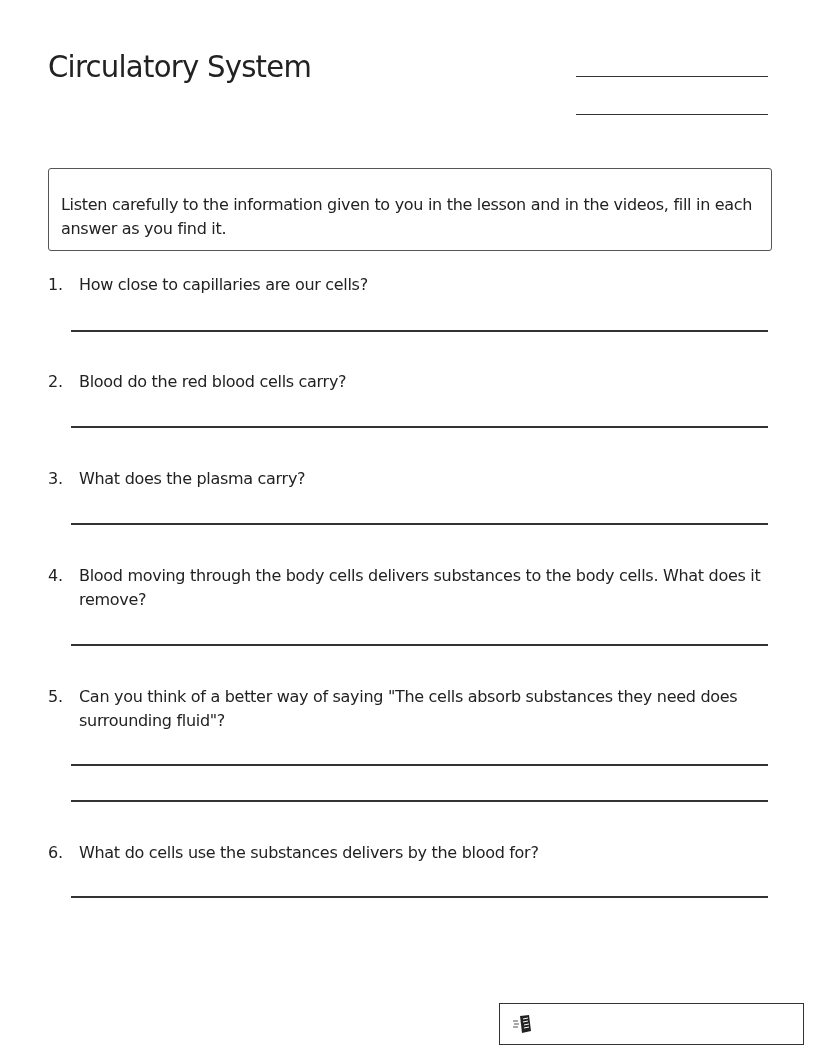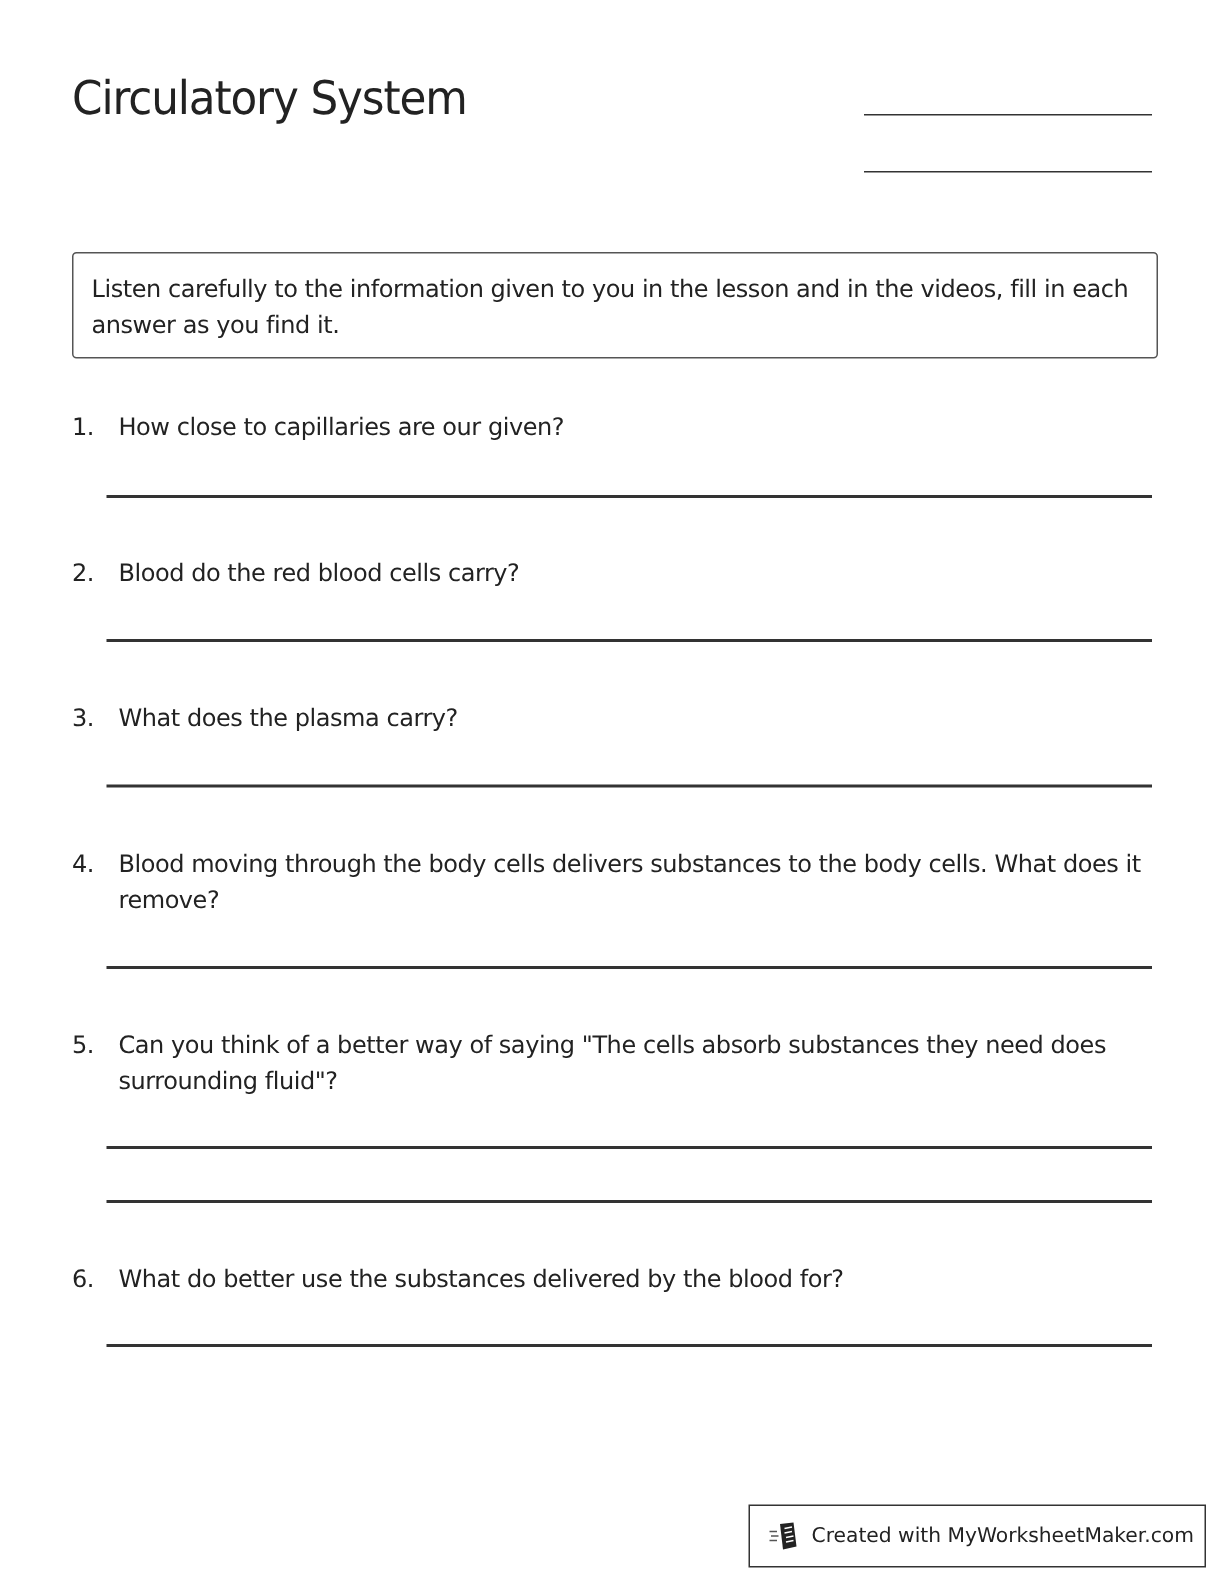--- a/index.html
+++ b/index.html
@@ -1,20 +1,20 @@
 <!DOCTYPE html>
 <html><head>
 <meta charset="utf-8">
 <style>
   html, body { margin: 0; padding: 0; background: #ffffff; }
   body { width: 816px; height: 1056px; position: relative; overflow: hidden; color: #222; }
   .title { position: absolute; left: 48px; top: 48px; font-family: "DejaVu Sans", sans-serif; font-size: 31px; font-weight: normal; color: #222; letter-spacing: -0.8px; transform: scaleX(0.94); transform-origin: left; }
   .field { position: absolute; font-family: "Liberation Serif", serif; font-size: 17px; color: #222; }
   .field-line { position: absolute; left: 576px; width: 192px; border-bottom: 1.3px solid #333; }
-  .instructions { position: absolute; left: 48px; top: 168px; width: 702px; height: 52px; border: 1.3px solid #555; border-radius: 3px; padding: 12px 8px 5px 12px; font-family: "DejaVu Sans", sans-serif; font-size: 16px; line-height: 24px; color: #222; letter-spacing: -0.3px; }
+  .instructions { position: absolute; left: 48px; top: 168px; width: 702px; height: 52px; border: 1.3px solid #555; border-radius: 3px; padding: 24px 8px 5px 12px; font-family: "DejaVu Sans", sans-serif; font-size: 16px; line-height: 24px; color: #222; letter-spacing: -0.3px; }
   .q { position: absolute; left: 48px; font-family: "DejaVu Sans", sans-serif; font-size: 16px; line-height: 24px; color: #222; letter-spacing: -0.3px; }
   .q-num { position: absolute; left: 0; width: 24px; }
   .q-text { position: absolute; left: 31px; width: 690px; }
   .answer-line { position: absolute; left: 71px; width: 697px; border-bottom: 2px solid #333; }
   .badge { position: absolute; left: 499px; top: 1003px; width: 305px; height: 42px; border: 1.3px solid #333; box-sizing: border-box; display: flex; align-items: center; padding-left: 12px; font-family: "DejaVu Sans", sans-serif; font-size: 13.5px; color: #222; }
   .badge-icon { width: 22px; height: 20px; margin-right: 7px; }
 </style>
 </head>
 <body>
 
@@ -26,21 +26,21 @@
 </div>
 <div class="field" style="left:0;top:0;">
 
   <div class="field-line" style="top:98px;height:16px;"></div>
 </div>
 
 <div class="instructions">Listen carefully to the information given to you in the lesson and in the videos, fill in each answer as you find it.</div>
 
 <div class="q" style="top:273px;">
   <span class="q-num">1.</span>
-  <span class="q-text">How close to capillaries are our given?</span>
+  <span class="q-text">How close to capillaries are our cells?</span>
 </div>
 <div class="answer-line" style="top:330px;"></div>
 
 <div class="q" style="top:370px;">
   <span class="q-num">2.</span>
   <span class="q-text">Blood do the red blood cells carry?</span>
 </div>
 <div class="answer-line" style="top:426px;"></div>
 
 <div class="q" style="top:467px;">
@@ -57,26 +57,25 @@
 
 <div class="q" style="top:685px;">
   <span class="q-num">5.</span>
   <span class="q-text">Can you think of a better way of saying "The cells absorb substances they need does surrounding fluid"?</span>
 </div>
 <div class="answer-line" style="top:764px;"></div>
 <div class="answer-line" style="top:800px;"></div>
 
 <div class="q" style="top:841px;">
   <span class="q-num">6.</span>
-  <span class="q-text">What do better use the substances delivered by the blood for?</span>
+  <span class="q-text">What do cells use the substances delivers by the blood for?</span>
 </div>
 <div class="answer-line" style="top:896px;"></div>
 
 <div class="badge">
   <svg class="badge-icon" viewBox="0 0 22 20">
     <line x1="1" y1="7" x2="6" y2="7" stroke="#555" stroke-width="1"></line>
     <line x1="2" y1="10" x2="7" y2="10" stroke="#555" stroke-width="1"></line>
     <line x1="1" y1="13" x2="6" y2="13" stroke="#555" stroke-width="1"></line>
     <path d="M8 2 L17 1 L19 17 L10 19 Z" fill="#222"></path>
     <path d="M11 5 L16 4 M11 8 L16 7 M12 11 L17 10 M12 14 L17 13" stroke="#fff" stroke-width="1"></path>
   </svg>
-  <span>Created with MyWorksheetMaker.com</span>
 </div>
 
 </body></html>

